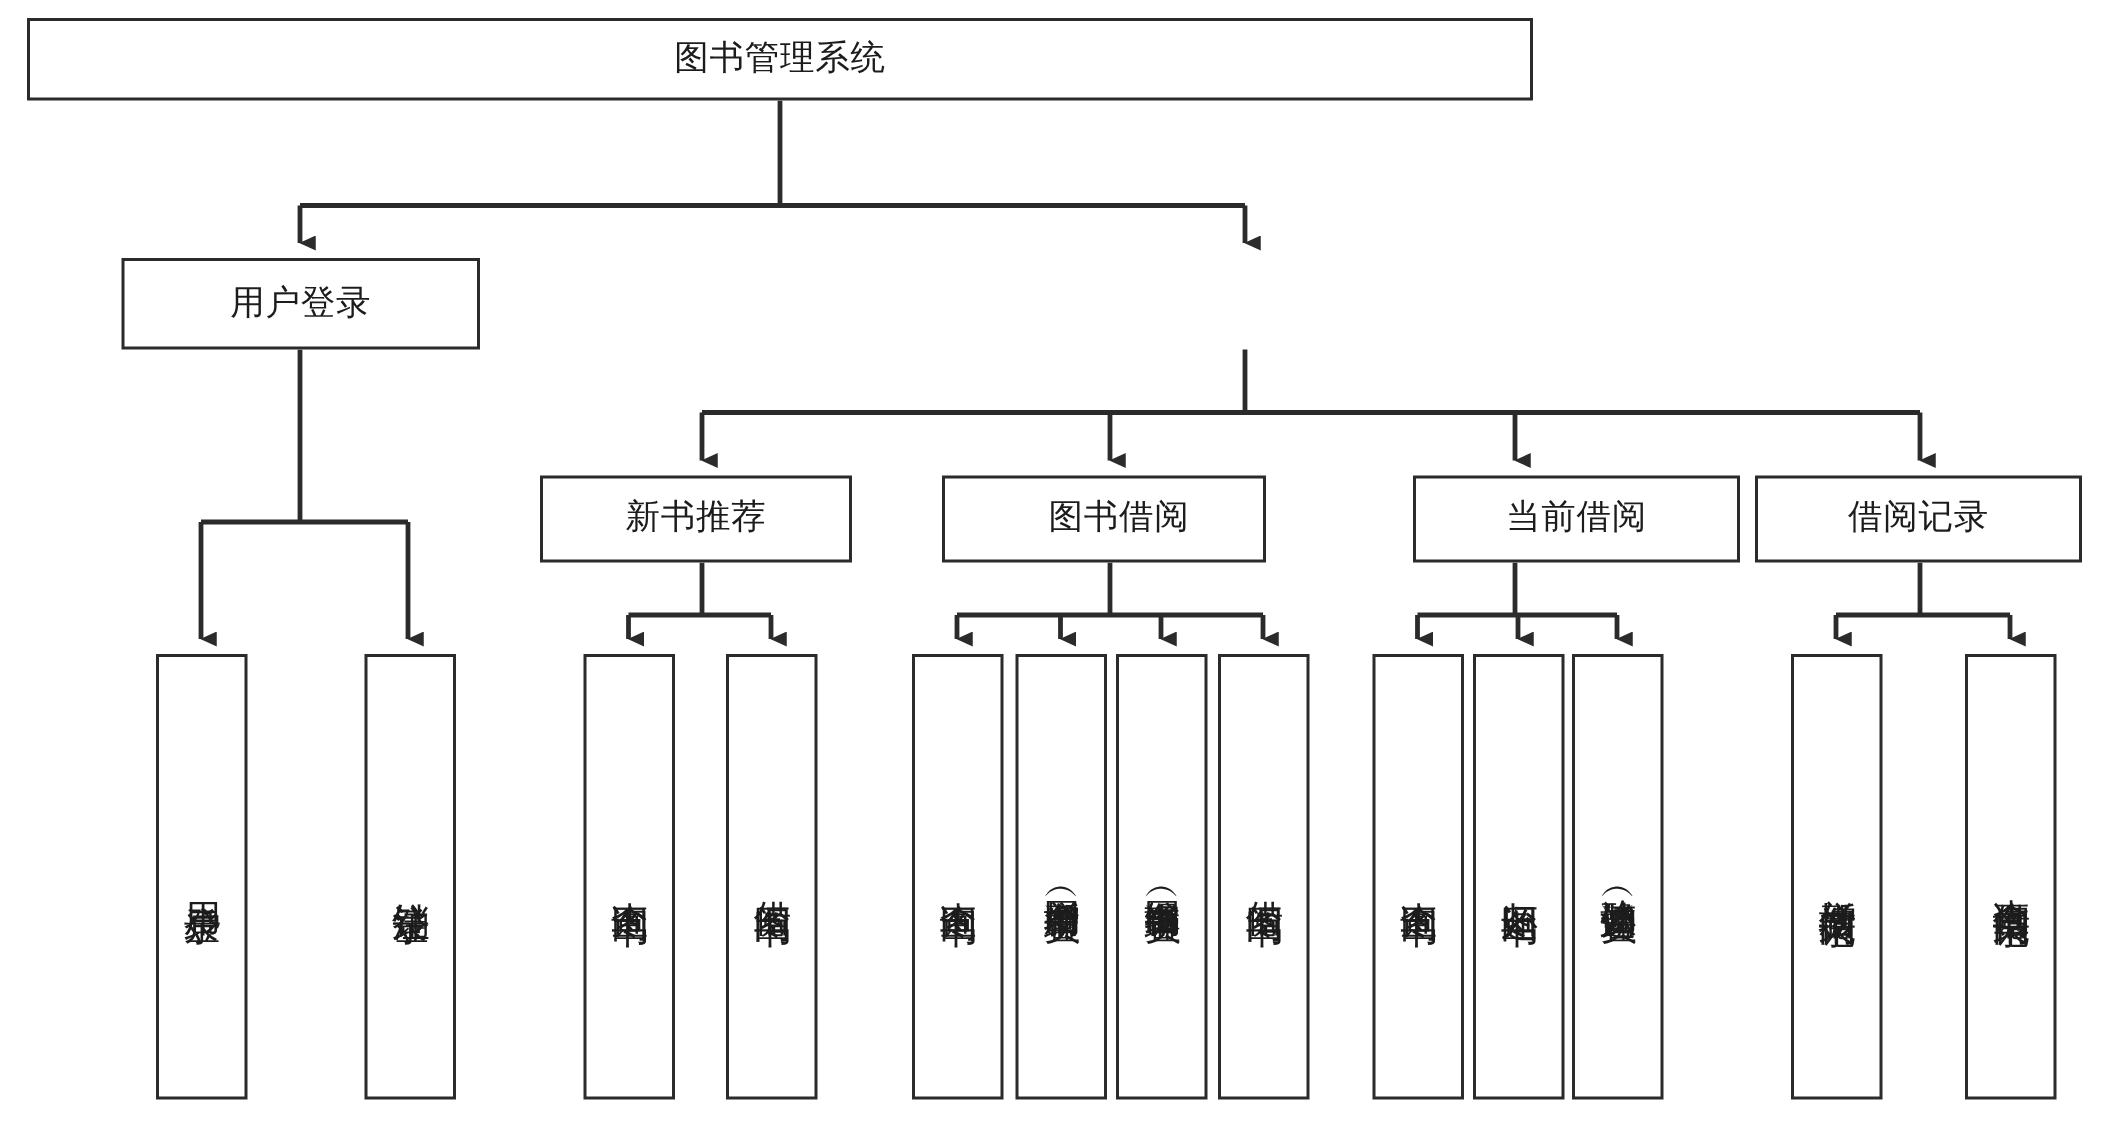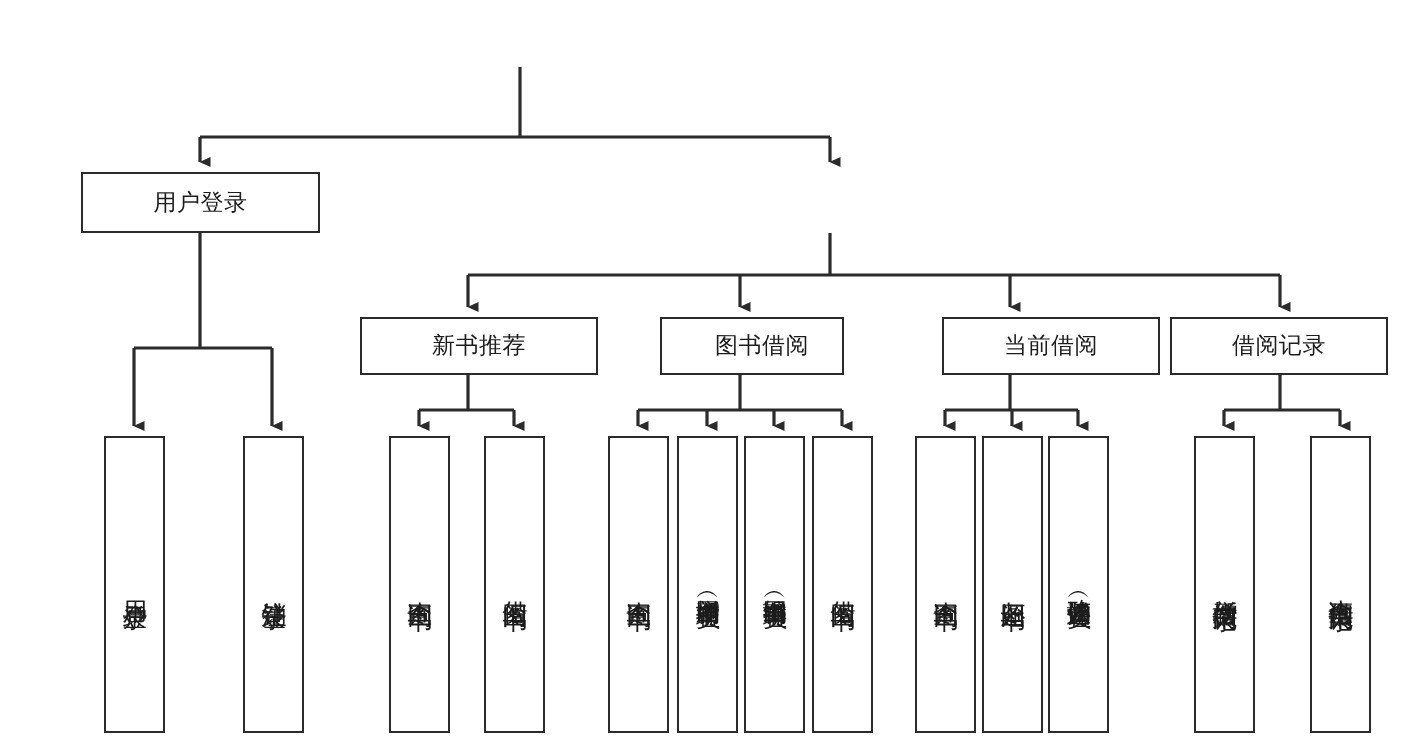--- a/index.html
+++ b/index.html
@@ -118,29 +118,32 @@
       <path d="M1012,410 L1012,426" marker-end="url(#arrowhead)"></path>
       <path d="M1078,410 L1078,426" marker-end="url(#arrowhead)"></path>
 
       <path d="M1280,375 L1280,410"></path>
       <path d="M1224,410 L1340,410"></path>
       <path d="M1224,410 L1224,426" marker-end="url(#arrowhead)"></path>
       <path d="M1340,410 L1340,426" marker-end="url(#arrowhead)"></path>
     </g>
   </svg>
 
+  <div class="node horiz" style="left:18px; top:12px; width:1004px; height:55px;">
+    <span class="label">图书管理系统</span>
+  </div>
 
   <div class="node horiz" style="left:81px; top:172px; width:239px; height:61px;">
     <span class="label">用户登录</span>
   </div>
 
-  <div class="node horiz" style="left:360px; top:317px; width:238px; height:58px;">
+  <div class="node horiz" style="left:360px; top:317px; width:208px; height:58px;">
     <span class="label">新书推荐</span>
   </div>
-  <div class="node horiz" style="left:660px; top:317px; width:184px; height:58px;padding-left:20px;">
+  <div class="node horiz" style="left:628px; top:317px; width:216px; height:58px;padding-left:20px;">
     <span class="label">图书借阅</span>
   </div>
   <div class="node horiz" style="left:942px; top:317px; width:218px; height:58px;">
     <span class="label">当前借阅</span>
   </div>
   <div class="node horiz" style="left:1170px; top:317px; width:218px; height:58px;">
     <span class="label">借阅记录</span>
   </div>
 
   <div class="node vert" style="left:104px; top:436px; width:61px; height:297px;">

